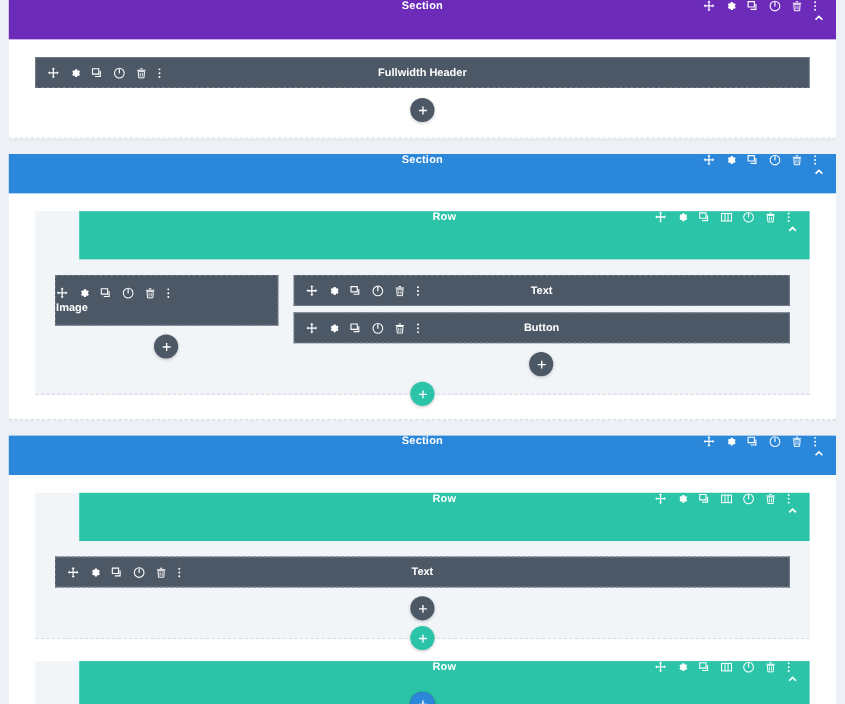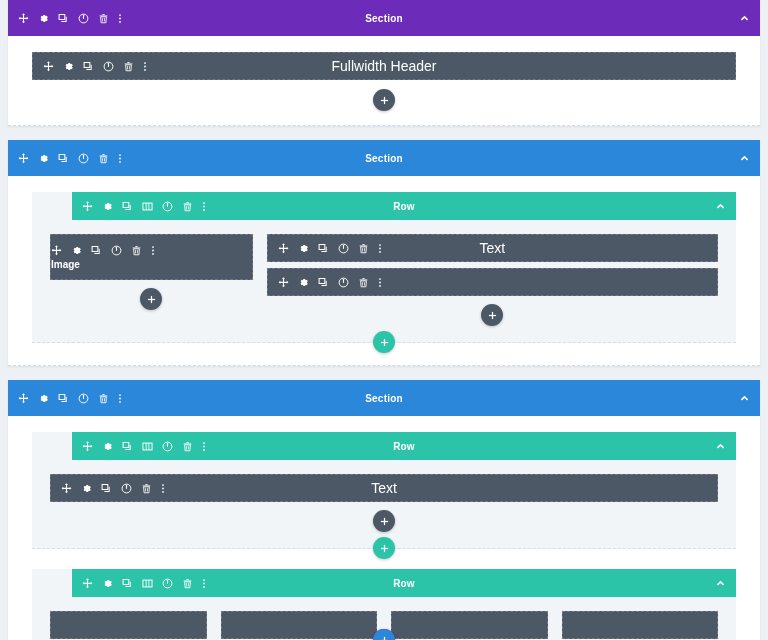--- a/index.html
+++ b/index.html
@@ -13,25 +13,26 @@
     width: 768px;
     height: 640px;
     overflow: hidden;
     position: relative;
   }
 
   
   .bar {
     position: relative;
     display: flex;
-    align-items: center;
+    align-items: flex-end;
     height: 30px;
     box-sizing: border-box;
     padding: 0 10px;
     color: #ffffff;
+    flex-direction: column;
   }
   .bar .title {
     position: absolute;
     left: 0; right: 0;
     text-align: center;
     font-size: 10px;
     font-weight: bold;
     letter-spacing: .2px;
     pointer-events: none;
   }
@@ -66,21 +67,21 @@
     border-bottom: 1px dashed #d4dae2;
   }
   .section-body.tight { padding: 16px 24px 6px 24px; }
 
   
   .row-block {
     background: #f2f5f8;
     margin-bottom: 0;
     position: relative;
   }
-  .row-block > .bar { background: #2bc4a9; height: 28px; margin-left: 40px; }
+  .row-block > .bar { background: #2bc4a9; height: 44px; margin-left: 40px; }
   .row-body {
     padding: 14px 18px 16px 18px;
     position: relative;
     border-bottom: 1px dashed #d8dee6;
     background: #f2f5f8;
   }
   .cols {
     display: flex;
     gap: 14px;
     align-items: flex-start;
@@ -103,22 +104,22 @@
     display: flex;
     align-items: center;
     gap: 9px;
     position: relative;
     z-index: 2;
   }
   .module .title {
     position: absolute;
     left: 0; right: 0;
     text-align: center;
-    font-size: 14px;
-    font-weight: normal;
+    font-size: 10px;
+    font-weight: bold;
     pointer-events: none;
   }
   
   .module.stacked {
     height: 46px;
     flex-direction: column;
     justify-content: center;
     align-items: flex-start;
     gap: 3px;
     padding: 0;
@@ -550,20 +551,21 @@
                     </svg>
                   </span>
                 <span class="ic dots">
                     <svg viewBox="0 0 4 16">
                       <circle cx="2" cy="3" r="1.3"></circle>
                       <circle cx="2" cy="8" r="1.3"></circle>
                       <circle cx="2" cy="13" r="1.3"></circle>
                     </svg>
                   </span>
               </div>
+              <span class="title">Button</span>
             </div>
 
             <div class="plus-col">
               <span class="plus dark">
                   <svg viewBox="0 0 16 16">
                     <path d="M6.9 1.6h2.2v12.8H6.9z"></path>
                     <path d="M1.6 6.9h12.8v2.2H1.6z"></path>
                   </svg>
                 </span>
             </div>

